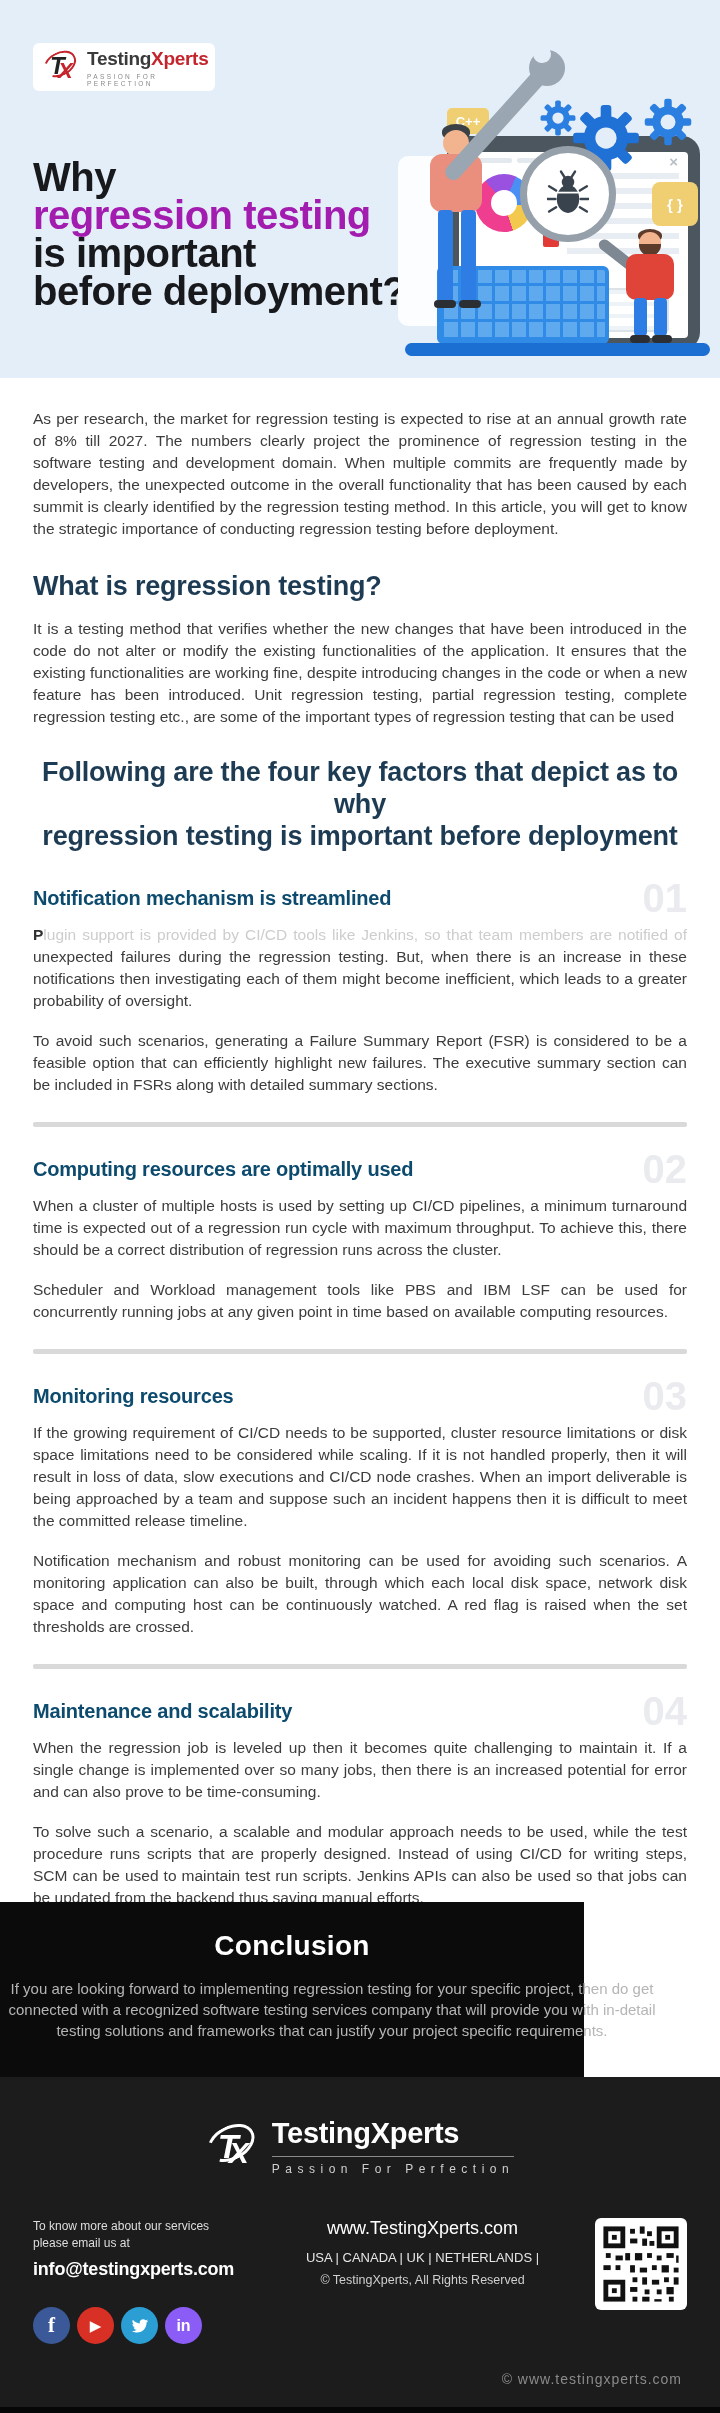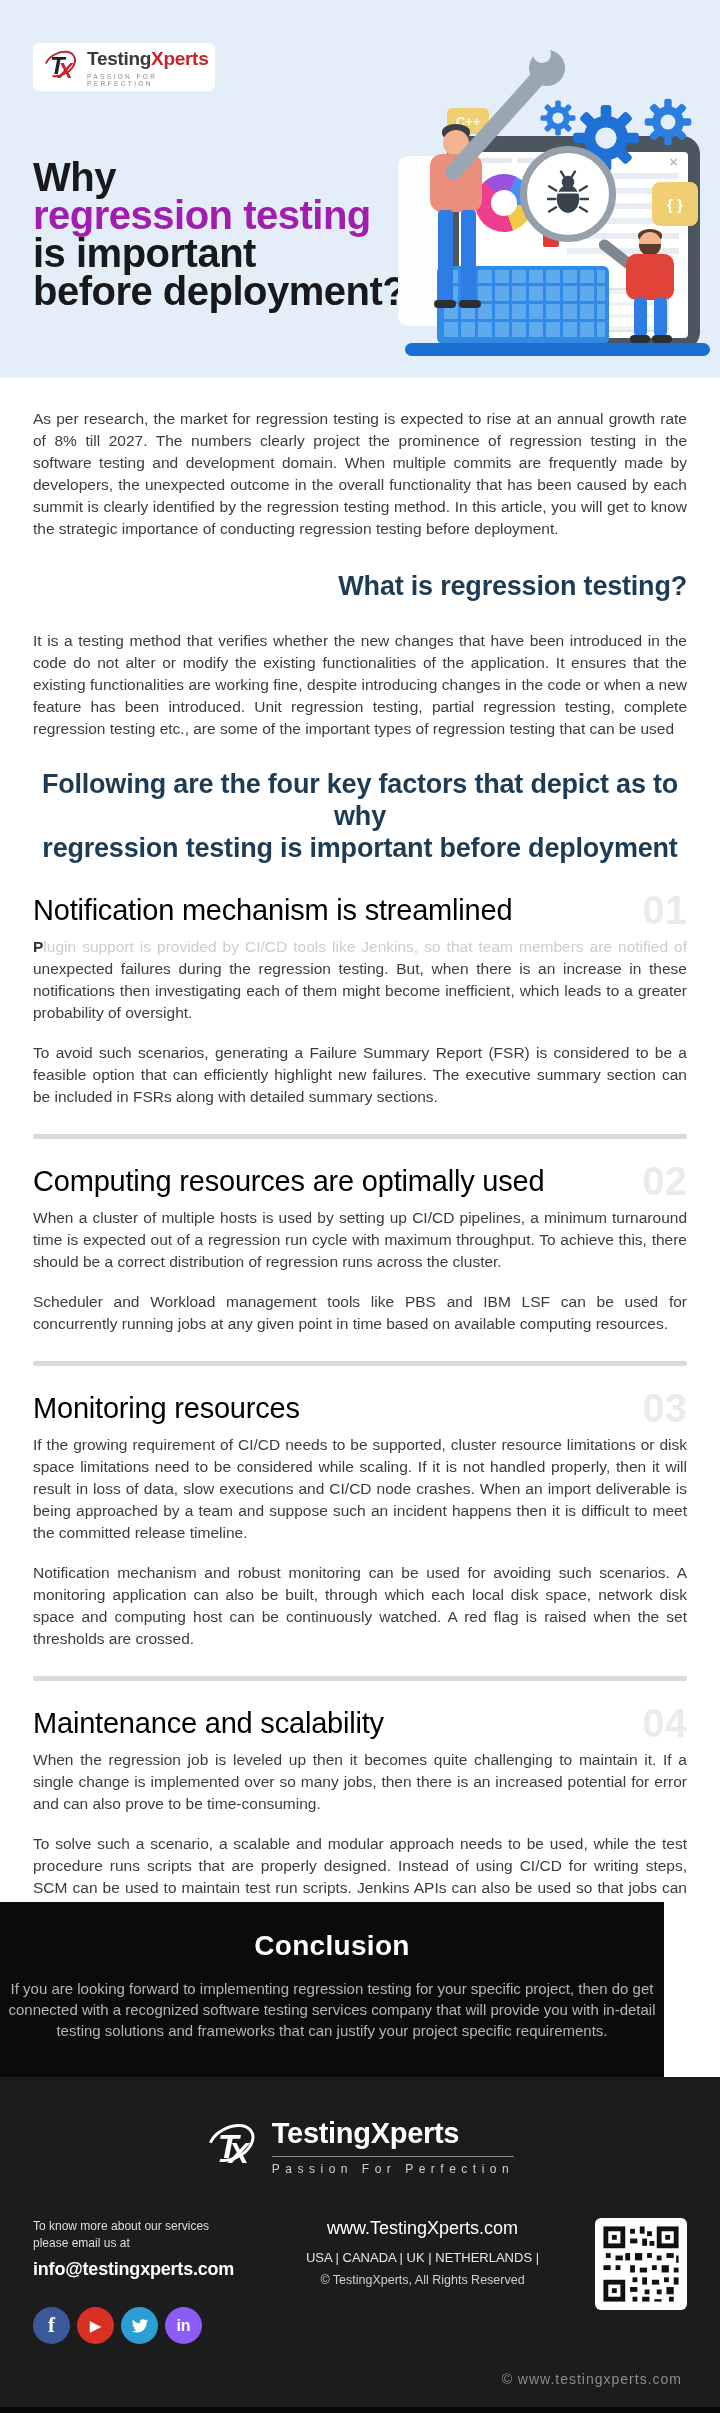--- a/index.html
+++ b/index.html
@@ -93,35 +93,35 @@
   .pR .leg.l1 { left:22px; top:66px; width:13px; height:38px; }
   .pR .leg.l2 { left:42px; top:66px; width:13px; height:38px; }
   .pR .shoe.s1 { left:18px; top:103px; width:20px; height:8px; }
   .pR .shoe.s2 { left:40px; top:103px; width:20px; height:8px; }
 
   
   .content { width:720px; height:1524px; padding:30px 33px 0; overflow:hidden; background:#fff; }
   .body-text { font-size:15.5px; line-height:22px; color:#3c3c3c; text-align:justify; }
   .body-text + .body-text { margin-top:18px; }
   h2.navy { font-size:27px; line-height:32px; font-weight:800; color:#1e3b54; letter-spacing:-0.2px; }
-  .what-heading { margin:30px 0 28px;text-align:right; }
+  .what-heading { margin:30px 0 16px; }
   .factors-heading { margin:28px 0 0; text-align:center; font-size:22px; line-height:33px; letter-spacing:-0.3px; }
   .factors-heading .h-line { display:block; }
   .factor { margin-top:22px; }
   .factor:first-of-type { margin-top:26px; }
   .factor-head { display:flex; align-items:center; justify-content:space-between; height:40px; margin-bottom:6px; }
-  .factor-head h3 { font-size:29px; font-weight:400; color:#000000; letter-spacing:-0.2px; }
+  .factor-head h3 { font-size:20px; font-weight:700; color:#0c4a6e; letter-spacing:-0.2px; }
   .factor-num { font-size:40px; font-weight:800; color:#e9ebee; line-height:40px; }
   .divider { height:5px; background:#d9d9d9; margin:26px 0 22px; border-radius:2px; }
   .ghost-line { display:block; text-align:justify; text-align-last:justify; }
   .ghost-lead { color:#2f2f2f; font-weight:700; }
   .ghost-text { color:#cdcdcd; }
 
   
-  .conclusion { width:664px; height:175px; background:#0b0b0b; text-align:center; padding-top:28px; }
+  .conclusion { width:584px; height:175px; background:#0b0b0b; text-align:center; padding-top:28px; }
   .conclusion h2 { color:#fff; font-size:28px; font-weight:700; letter-spacing:0.3px; }
   .conclusion p { margin:16px auto 0; width:664px; font-size:15px; line-height:21px; color:#b5b5b5; text-align:center; }
 
   
   .footer { position:relative; width:720px; height:336px; background:#1c1c1c; padding-top:40px; }
   .f-logo { display:flex; align-items:center; justify-content:center; gap:14px; }
   .f-mark { position:relative; width:52px; height:52px; }
   .f-mark .tx-t { position:absolute; left:12px; top:6px; font-size:34px; font-weight:800; font-style:italic; color:#fff; }
   .f-mark .tx-x { position:absolute; left:23px; top:15px; font-size:30px; font-weight:800; font-style:italic; color:#fff; }
   .f-mark .tx-swoosh { position:absolute; left:0; top:5px; width:50px; height:34px; border:3px solid #fff;

